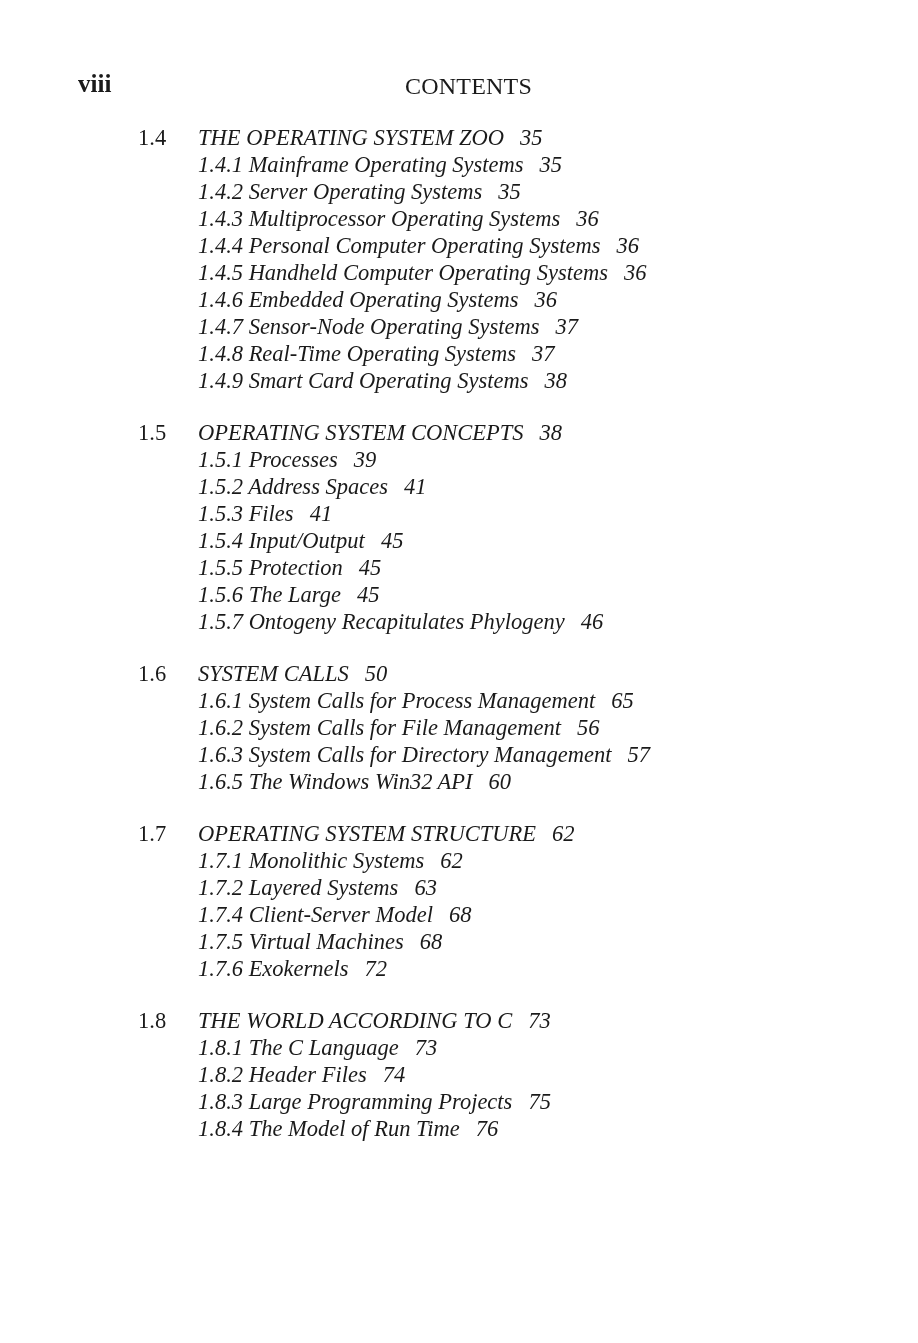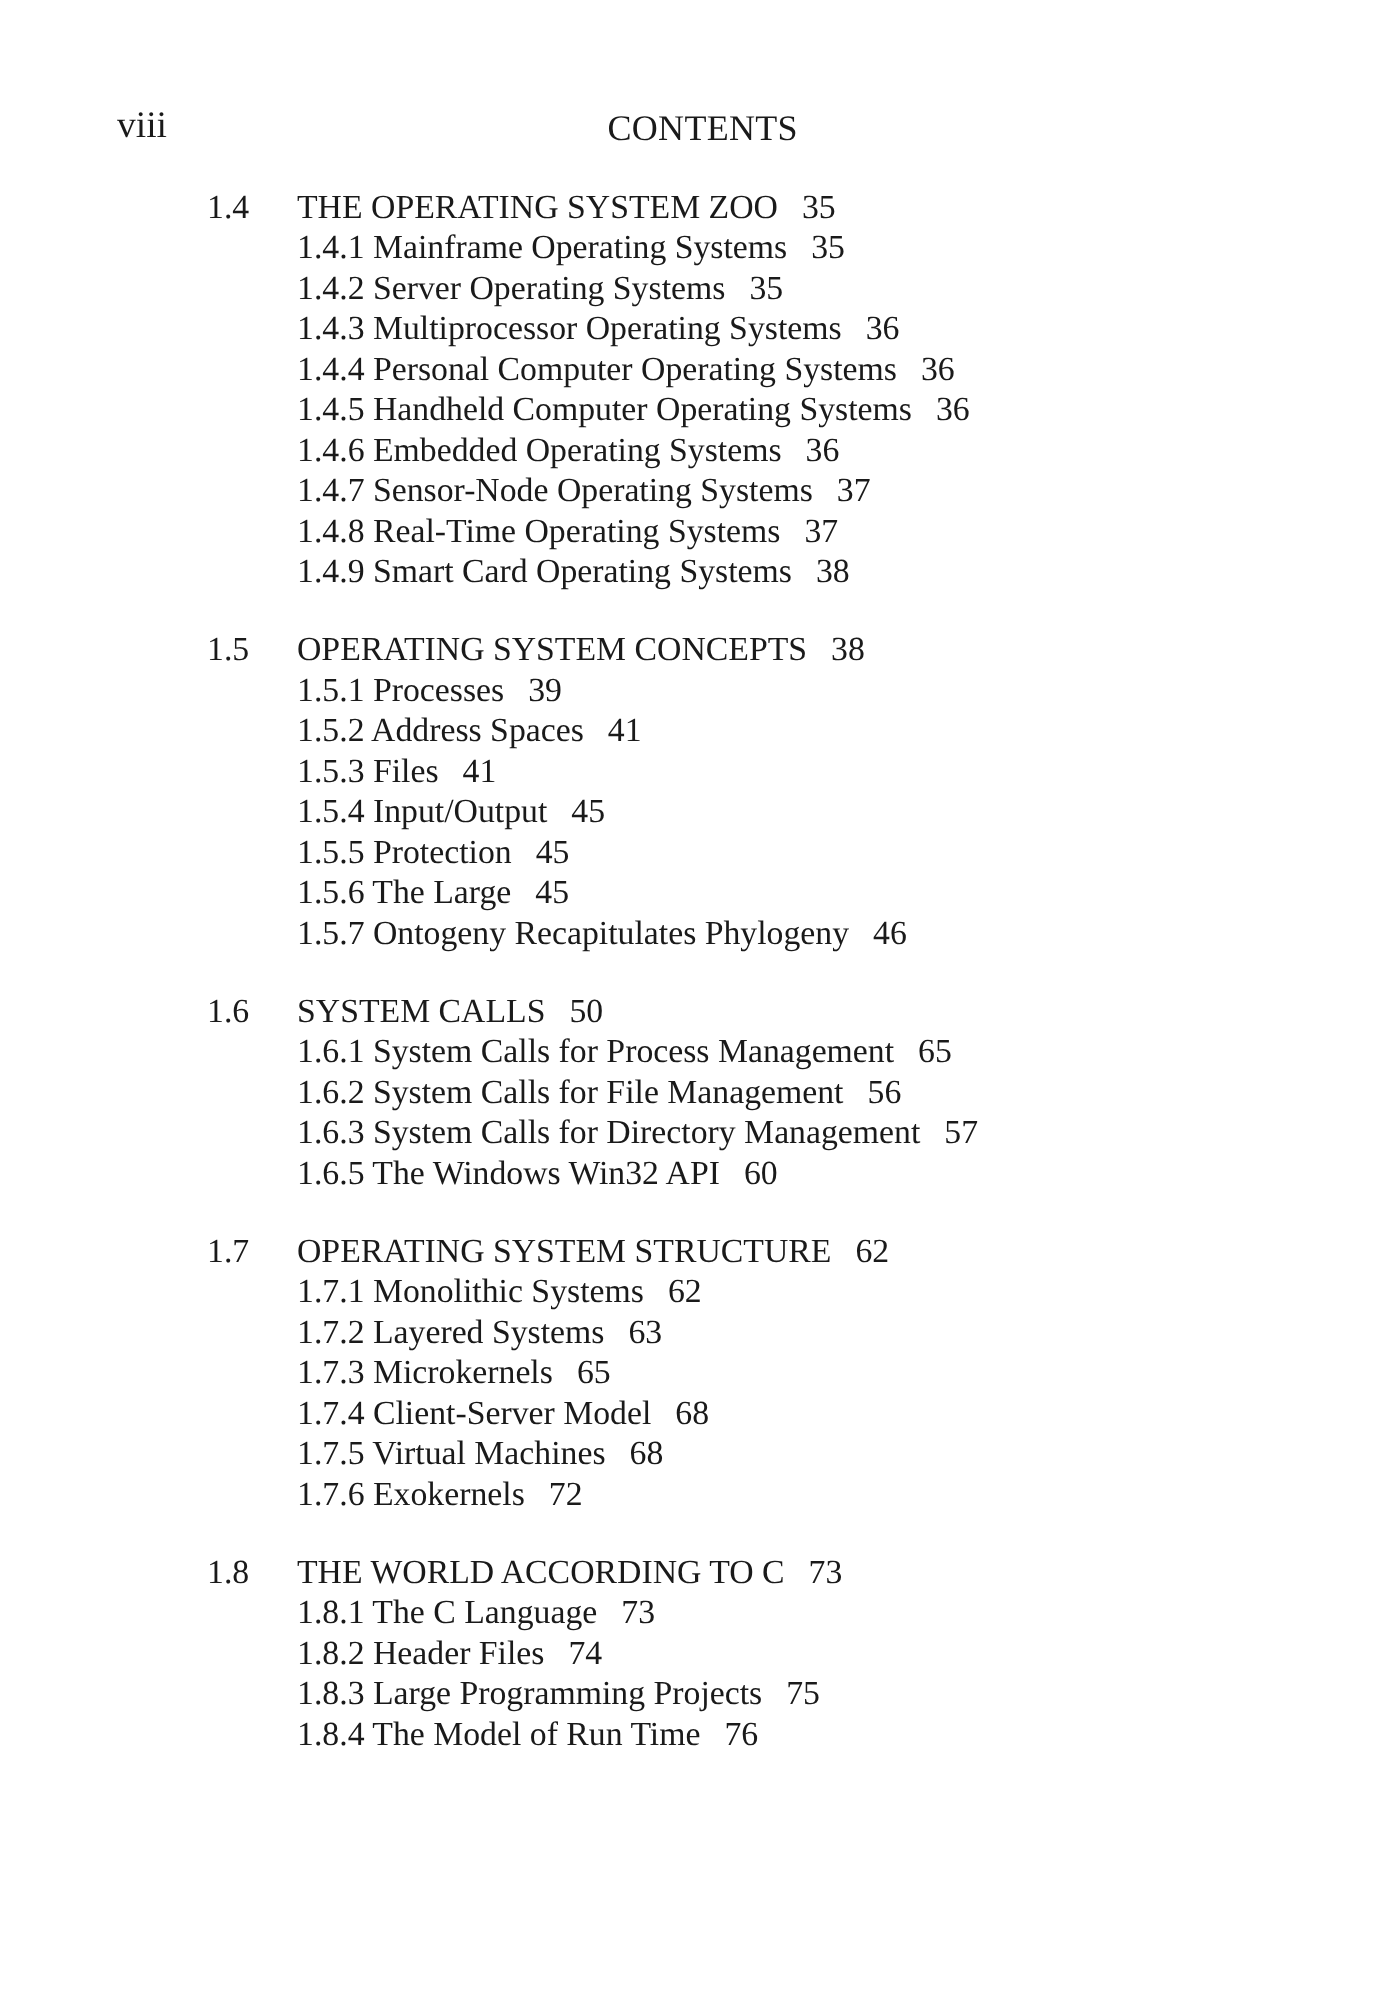--- a/index.html
+++ b/index.html
@@ -20,21 +20,21 @@
       top: 68px;
       left: 0;
       width: 918px;
       height: 32px;
     }
     .page-number {
       position: absolute;
       left: 78px;
       top: 0;
       font-size: 25px;
-      font-weight: normal;
+      font-weight: bold;
       line-height: 32px;
     }
     .running-title {
       position: absolute;
       left: 405px;
       top: 2px;
       font-size: 24px;
       line-height: 32px;
       letter-spacing: 0.2px;
     }
@@ -58,20 +58,21 @@
     }
     .sec-num {
       position: absolute;
       left: 138px;
       top: 0;
     }
     .sec-title, .sub-title {
       position: absolute;
       left: 198px;
       top: 0;
+      font-style: italic;
     }
     .pg {
       margin-left: 16px;
     }
   </style>
 </head>
 <body>
 
 <div class="running-head">
   <span class="page-number">viii</span>
@@ -166,23 +167,20 @@
       <span class="sec-num">1.7</span>
       <span class="sec-title"><span>OPERATING SYSTEM STRUCTURE</span><span class="pg">62</span></span>
     </div>
     <div class="line">
         <span class="sub-title"><span>1.7.1 Monolithic Systems</span><span class="pg">62</span></span>
       </div>
     <div class="line">
         <span class="sub-title"><span>1.7.2 Layered Systems</span><span class="pg">63</span></span>
       </div>
     <div class="line">
-        <span class="sub-title"><span>1.7.3 Microkernels</span><span class="pg">65</span></span>
-      </div>
-    <div class="line">
         <span class="sub-title"><span>1.7.4 Client-Server Model</span><span class="pg">68</span></span>
       </div>
     <div class="line">
         <span class="sub-title"><span>1.7.5 Virtual Machines</span><span class="pg">68</span></span>
       </div>
     <div class="line">
         <span class="sub-title"><span>1.7.6 Exokernels</span><span class="pg">72</span></span>
       </div>
   </div>
 

